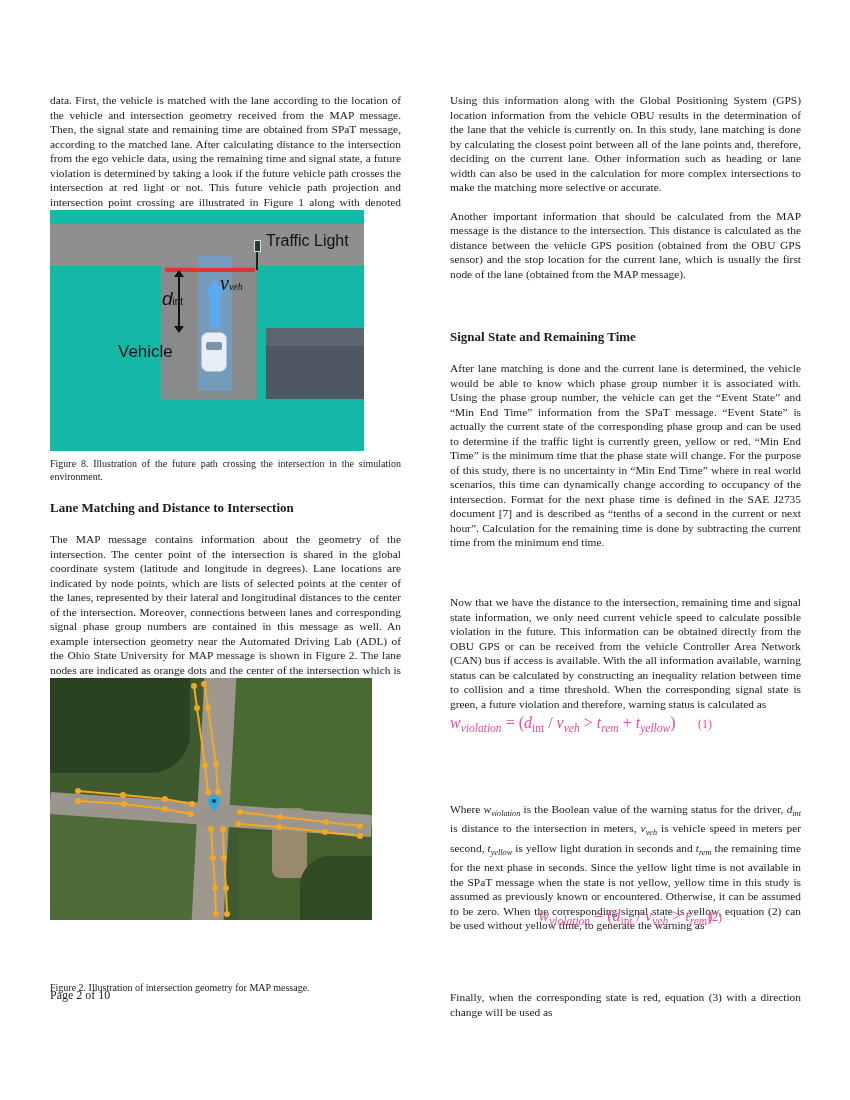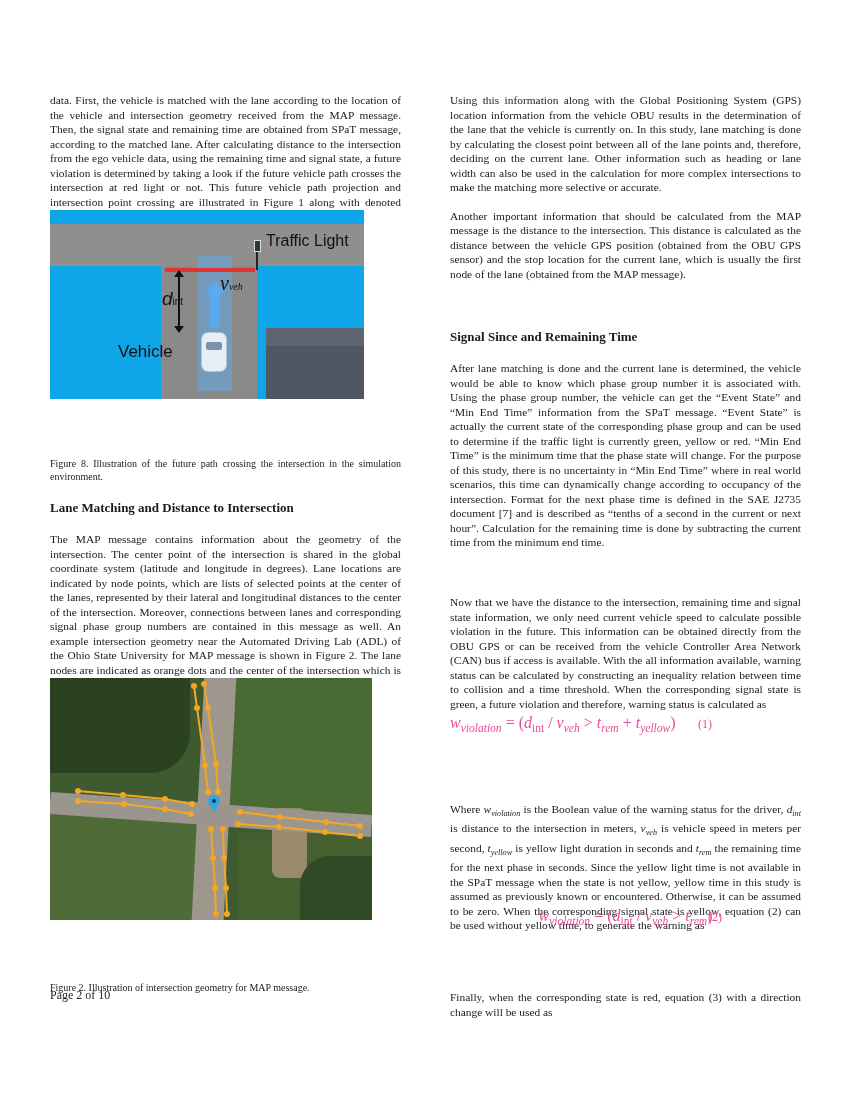--- a/index.html
+++ b/index.html
@@ -18,22 +18,22 @@
     h3.sec {
       margin: 0; font-size: 13px; font-weight: bold; line-height: 16px;
     }
     .caption { margin: 0; font-size: 10px; line-height: 13px; text-align: justify; color: #222; }
     .mi { font-style: italic; font-family: "Liberation Serif", serif; }
     .sub { font-size: 0.72em; vertical-align: -0.35em; font-style: italic; }
     .subr { font-size: 0.72em; vertical-align: -0.35em; font-style: normal; }
 
     
     .fig1 {
-      position: absolute; left: 50px; top: 210px; width: 314px; height: 189px;
-      background: #0ea5e9; overflow: hidden;
+      position: absolute; left: 50px; top: 210px; width: 314px; height: 241px;
+      background: #14b8a6; overflow: hidden;
     }
     .fig1 .road-h { position: absolute; left: 0; top: 14px; width: 100%; height: 42px; background: #8f8f8f; }
     .fig1 .road-v { position: absolute; left: 111px; top: 56px; width: 96px; height: 133px; background: #8a8a8a; }
     .fig1 .stopline { position: absolute; left: 115px; top: 58px; width: 90px; height: 4px; background: #e23333; }
     .fig1 .lane-hl { position: absolute; left: 148px; top: 46px; width: 34px; height: 135px; background: rgba(100,170,230,0.55); }
     .fig1 .arrow-shaft { position: absolute; left: 160px; top: 82px; width: 10px; height: 36px; background: #5aaaf0; }
     .fig1 .arrow-head { position: absolute; left: 155px; top: 70px; width: 0; height: 0;
       border-left: 10px solid transparent; border-right: 10px solid transparent; border-bottom: 13px solid #5aaaf0; }
     .fig1 .car { position: absolute; left: 151px; top: 122px; width: 24px; height: 38px; background: #e8eef5; border-radius: 7px; border: 1px solid #b5c2d0; }
     .fig1 .car-win { position: absolute; left: 4px; top: 9px; width: 16px; height: 8px; background: #7d93aa; border-radius: 2px; }
@@ -184,21 +184,21 @@
 </div>
 
 <div class="page-footer">Page 2 of 10</div>
 
 <div class="col col-right">
   <p class="body">Using this information along with the Global Positioning System (GPS) location information from the vehicle OBU results in the determination of the lane that the vehicle is currently on. In this study, lane matching is done by calculating the closest point between all of the lane points and, therefore, deciding on the current lane. Other information such as heading or lane width can also be used in the calculation for more complex intersections to make the matching more selective or accurate.</p>
   <p class="body" style="margin-top:14px;">Another important information that should be calculated from the MAP message is the distance to the intersection. This distance is calculated as the distance between the vehicle GPS position (obtained from the OBU GPS sensor) and the stop location for the current lane, which is usually the first node of the lane (obtained from the MAP message).</p>
 </div>
 
 <div class="col" style="left:450px; top:286px;">
-  <h3 class="sec">Signal Since and Remaining Time</h3>
+  <h3 class="sec">Signal State and Remaining Time</h3>
   <p class="body" style="margin-top:16px;">After lane matching is done and the current lane is determined, the vehicle would be able to know which phase group number it is associated with. Using the phase group number, the vehicle can get the “Event State” and “Min End Time” information from the SPaT message. “Event State” is actually the current state of the corresponding phase group and can be used to determine if the traffic light is currently green, yellow or red. “Min End Time” is the minimum time that the phase state will change. For the purpose of this study, there is no uncertainty in “Min End Time” where in real world scenarios, this time can dynamically change according to occupancy of the intersection. Format for the next phase time is defined in the SAE J2735 document [7] and is described as “tenths of a second in the current or next hour”. Calculation for the remaining time is done by subtracting the current time from the minimum end time.</p>
 </div>
 
 <div class="col" style="left:450px; top:536px;">
   <p class="body" style="margin-top:16px;">Now that we have the distance to the intersection, remaining time and signal state information, we only need current vehicle speed to calculate possible violation in the future. This information can be obtained directly from the OBU GPS or can be received from the vehicle Controller Area Network (CAN) bus if access is available. With the all information available, warning status can be calculated by constructing an inequality relation between time to collision and a time threshold. When the corresponding signal state is green, a future violation and therefore, warning status is calculated as</p>
 </div>
 
 <div class="eqn" style="top:714px; width:351px;">
   <span class="mi">w</span><span class="sub">violation</span><span> = (</span><span class="mi">d</span><span class="subr">int</span><span> / </span><span class="mi">v</span><span class="sub">veh</span><span> &gt; </span><span class="mi">t</span><span class="sub">rem</span><span> + </span><span class="mi">t</span><span class="sub">yellow</span><span>)</span>
   <span class="num" style="left:248px; top:3px;">(1)</span>

